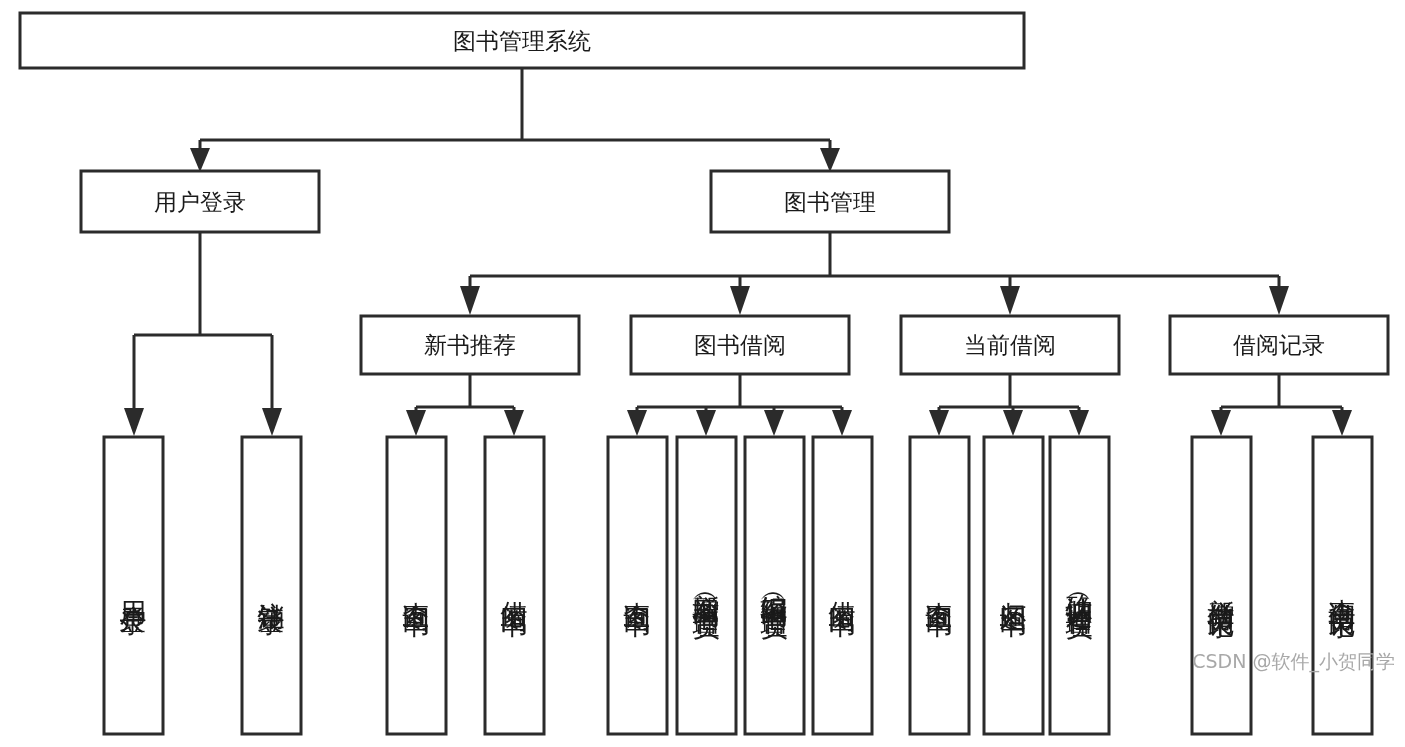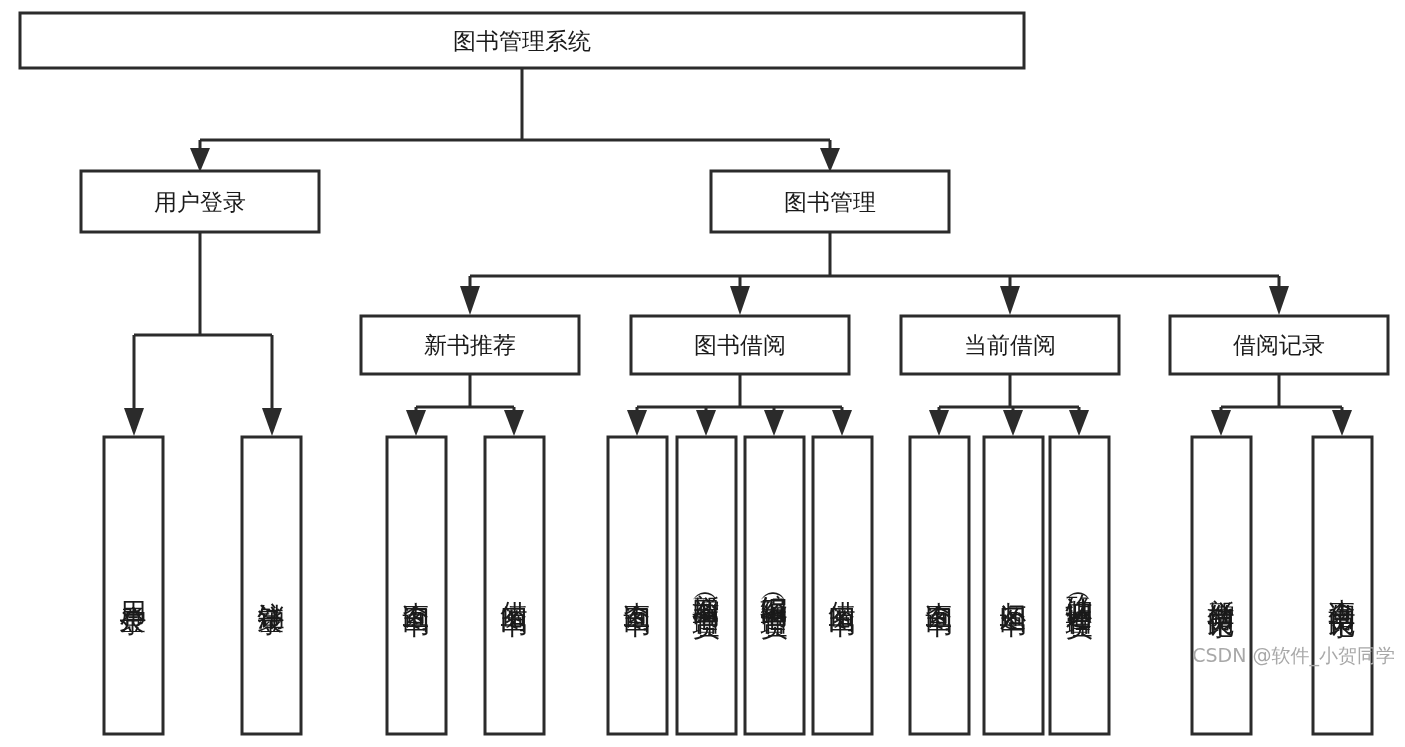--- a/index.html
+++ b/index.html
@@ -57,21 +57,21 @@
     color: #1a1a1a;
     display: flex;
     align-items: center;
     justify-content: center;
     white-space: nowrap;
     pointer-events: none;
   }
   .watermark {
     position: absolute;
     right: 10px;
-    bottom: 14px;
+    bottom: 8px;
     font-family: "DejaVu Sans", "Liberation Sans", sans-serif;
     font-size: 19px;
     color: #a8a8a8;
     white-space: nowrap;
   }
 </style>
 </head>
 <body>
 
 <div id="diagram-root">

